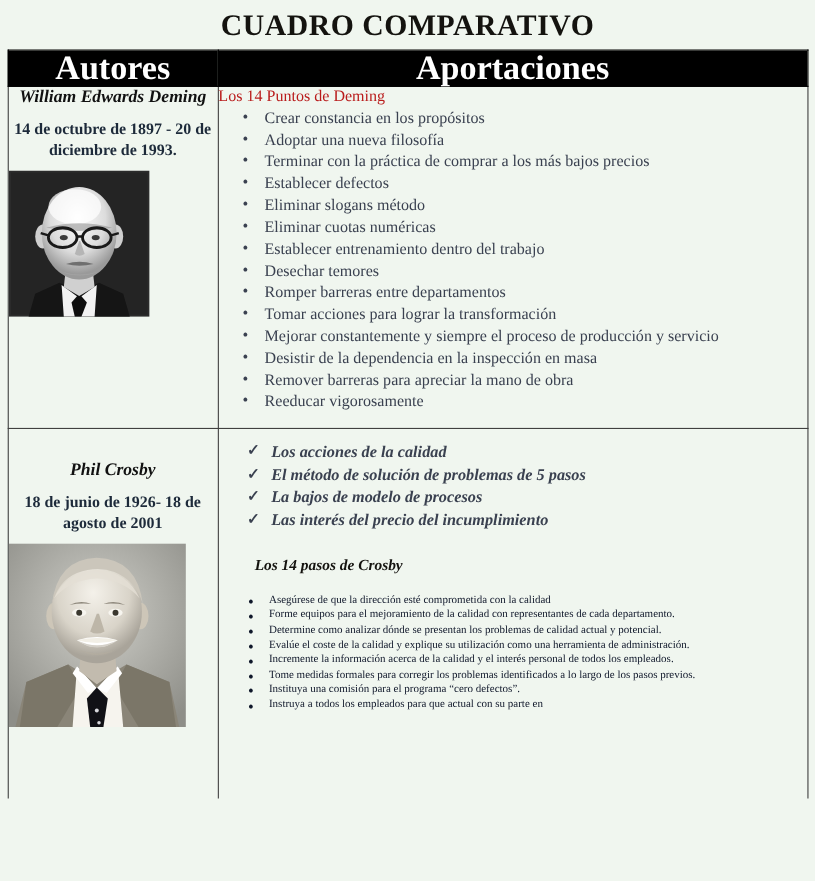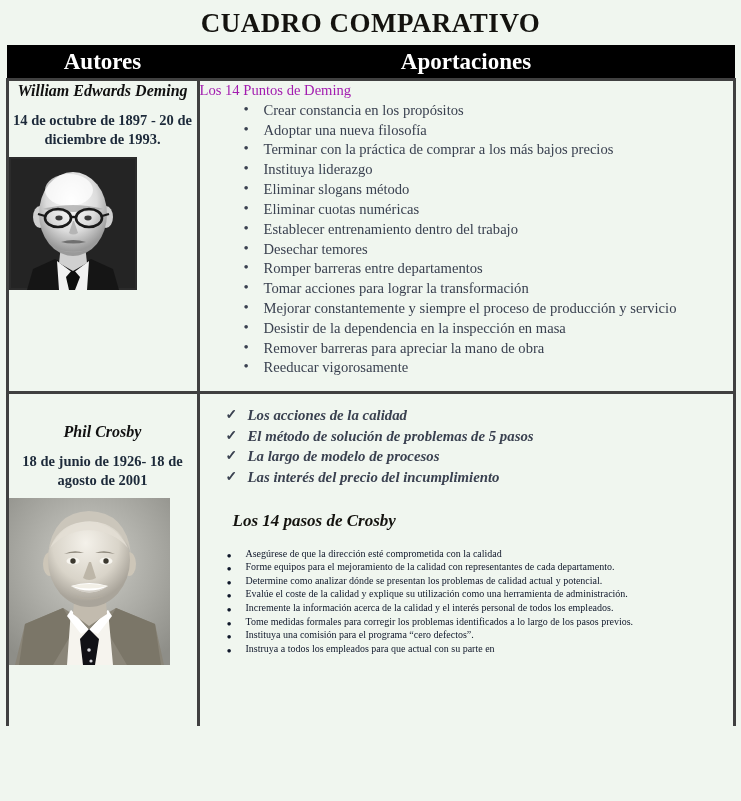--- a/index.html
+++ b/index.html
@@ -45,33 +45,33 @@
   }
   .cuadro td, .cuadro th {
     vertical-align: top;
     padding: 0;
   }
 
   
   .hdr-row th {
     background: #000000;
     color: #ffffff;
-    font-size: 23px;
+    font-size: 31px;
     font-weight: bold;
     text-align: center;
     height: 32px;
     line-height: 32px;
     font-family: "Liberation Serif", "DejaVu Serif", serif;
     border: 1px solid #000;
   }
   .col-autores { width: 191px; }
   .col-aportes { width: 536px; }
 
   .body-row > td {
-    border: 3px solid #404040;
+    border: 1px solid #404040;
     background: #f0f6ef;
   }
   .body-row.row-deming > td { height: 310px; }
   .body-row.row-crosby > td { height: 386px; }
 
   
   .author-cell {
     text-align: center;
     padding: 10px 6px 6px 6px;
   }
@@ -95,26 +95,26 @@
 
   
   .content-cell {
     padding: 8px 10px 4px 10px;
     font-size: 14.6px;
     line-height: 1.29;
     color: #3a4150;
   }
   .lead-line {
     margin: 0 0 1px 0;
-    color: #a21caf;
+    color: #b91c1c;
     font-size: 14.6px;
   }
   ul.bullets {
     margin: 0;
-    padding-left: 64px;
+    padding-left: 42px;
     list-style: none;
   }
   ul.bullets > li {
     position: relative;
     margin: 0 0 1px 0;
     padding-left: 0;
     color: #3a4150;
   }
   ul.bullets > li::before {
     content: "\2022";
@@ -145,21 +145,21 @@
     position: absolute;
     left: -22px;
     top: 0;
     font-style: normal;
     font-weight: bold;
     font-size: 14px;
     color: #3a4150;
   }
   .sub-heading {
     margin: 22px 0 0 33px;
-    font-size: 17px;
+    font-size: 14px;
     font-weight: bold;
     font-style: italic;
     color: #14130f;
   }
   ul.crosby-steps {
     margin: 16px 0 0 0;
     padding-left: 46px;
     list-style: none;
     text-align: justify;
   }
@@ -253,21 +253,21 @@
             <path d="M48 92 Q64 99 81 92 Q64 97 48 92 Z" fill="#a8a8a8" opacity="0.6"></path>
           </svg>
         </td>
 
         <td class="content-cell">
           <p class="lead-line">Los 14 Puntos de Deming</p>
           <ul class="bullets">
             <li>Crear constancia en los propósitos</li>
             <li>Adoptar una nueva filosofía</li>
             <li>Terminar con la práctica de comprar a los más bajos precios</li>
-            <li>Instituya liderazgo</li>
+            <li>Establecer defectos</li>
             <li>Eliminar slogans método</li>
             <li>Eliminar cuotas numéricas</li>
             <li>Establecer entrenamiento dentro del trabajo</li>
             <li>Desechar temores</li>
             <li>Romper barreras entre departamentos</li>
             <li>Tomar acciones para lograr la transformación</li>
             <li>Mejorar constantemente y siempre el proceso de producción y servicio</li>
             <li>Desistir de la dependencia en la inspección en masa</li>
             <li>Remover barreras para apreciar la mano de obra</li>
             <li>Reeducar vigorosamente</li>
@@ -333,21 +333,21 @@
             <path d="M62 88 Q80 101 99 88 Q80 97 62 88 Z" fill="#b1a99a" opacity="0.55"></path>
 
             <path d="M64 97 Q80 106 97 97 Q80 103 64 97 Z" fill="#b4ada0" opacity="0.6"></path>
           </svg>
         </td>
 
         <td class="content-cell">
           <ul class="checks">
             <li>Los acciones de la calidad</li>
             <li>El método de solución de problemas de 5 pasos</li>
-            <li>La largo de modelo de procesos</li>
+            <li>La bajos de modelo de procesos</li>
             <li>Las interés del precio del incumplimiento</li>
           </ul>
 
           <div class="sub-heading">Los 14 pasos de Crosby</div>
 
           <ul class="crosby-steps">
             <li>Asegúrese de que la dirección esté comprometida con la calidad</li>
             <li>Forme equipos para el mejoramiento de la calidad con representantes de cada departamento.</li>
             <li>Determine como analizar dónde se presentan los problemas de calidad actual y potencial.</li>
             <li>Evalúe el coste de la calidad y explique su utilización como una herramienta de administración.</li>

